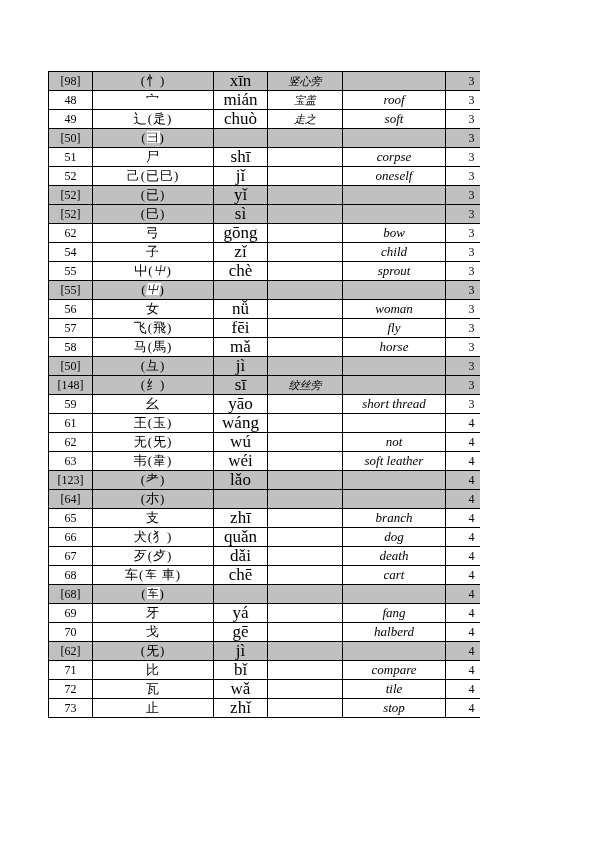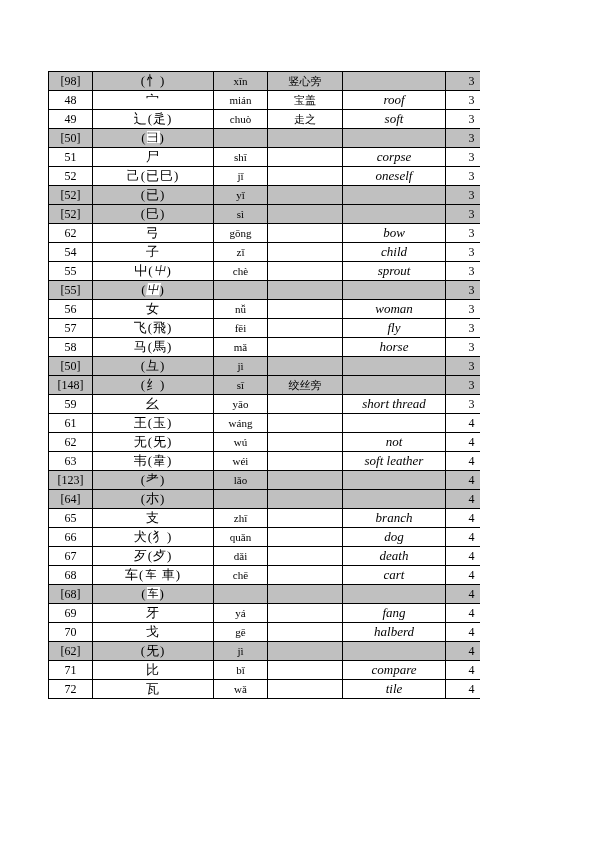--- a/index.html
+++ b/index.html
@@ -31,22 +31,22 @@
     height: 18px;
     text-align: center;
     vertical-align: middle;
     overflow: hidden;
     white-space: nowrap;
     line-height: 18px;
   }
   tr.shaded td { background: #c0c0c0; }
   td.c-num    { font-size: 12px; }
   td.c-char   { font-size: 13px; letter-spacing: 1px; }
-  td.c-pinyin { font-size: 11px; }
-  td.c-cname  { font-size: 11px; }
+  td.c-pinyin { font-size: 17px; }
+  td.c-cname  { font-size: 11px; font-style: italic; }
   td.c-eng    { font-size: 13px; font-style: italic; }
   td.c-strokes{ font-size: 12px; }
   td.c-note   { font-size: 10px; }
   
   .seg-box {
     display: inline-block;
     background: #ffffff;
     font-size: 11px;
     line-height: 12px;
     padding: 0 1px;
@@ -360,15 +360,24 @@
         </tr>
         <tr>
           <td class="c-num">72</td>
           <td class="c-char">瓦</td>
           <td class="c-pinyin">wǎ</td>
           <td class="c-cname"></td>
           <td class="c-eng">tile</td>
           <td class="c-strokes">4</td>
           <td class="c-note"></td>
         </tr>
+        <tr>
+          <td class="c-num">73</td>
+          <td class="c-char">止</td>
+          <td class="c-pinyin">zhǐ</td>
+          <td class="c-cname"></td>
+          <td class="c-eng">stop</td>
+          <td class="c-strokes">4</td>
+          <td class="c-note"></td>
+        </tr>
       </tbody>
   </table>
 </div>
 
 </body></html>

